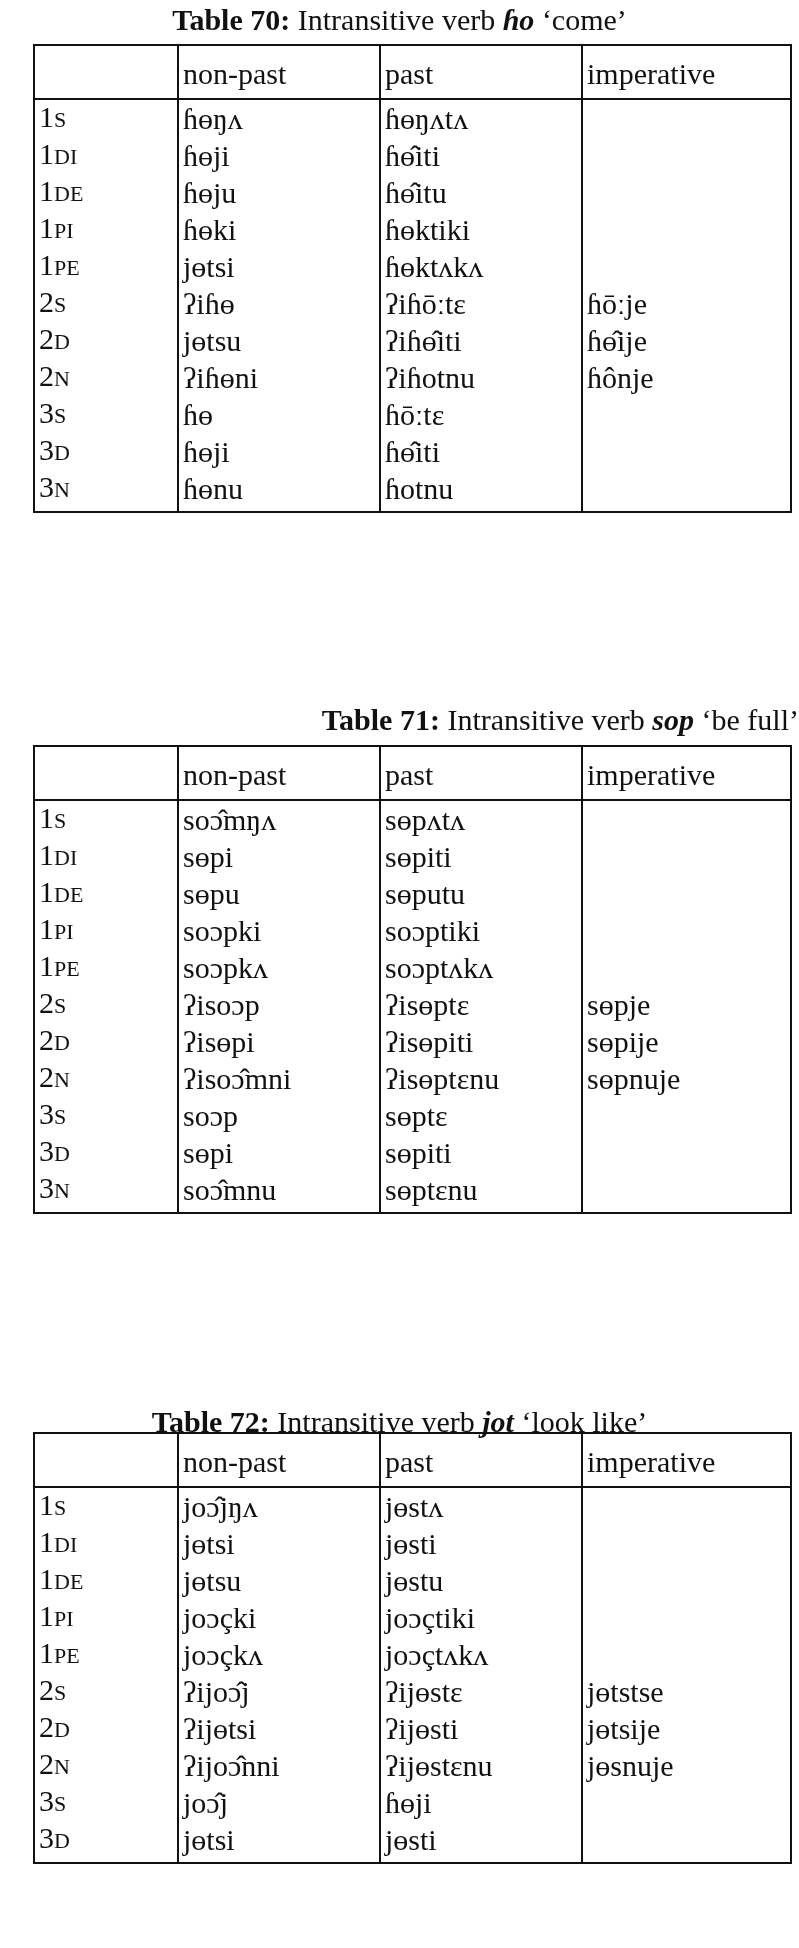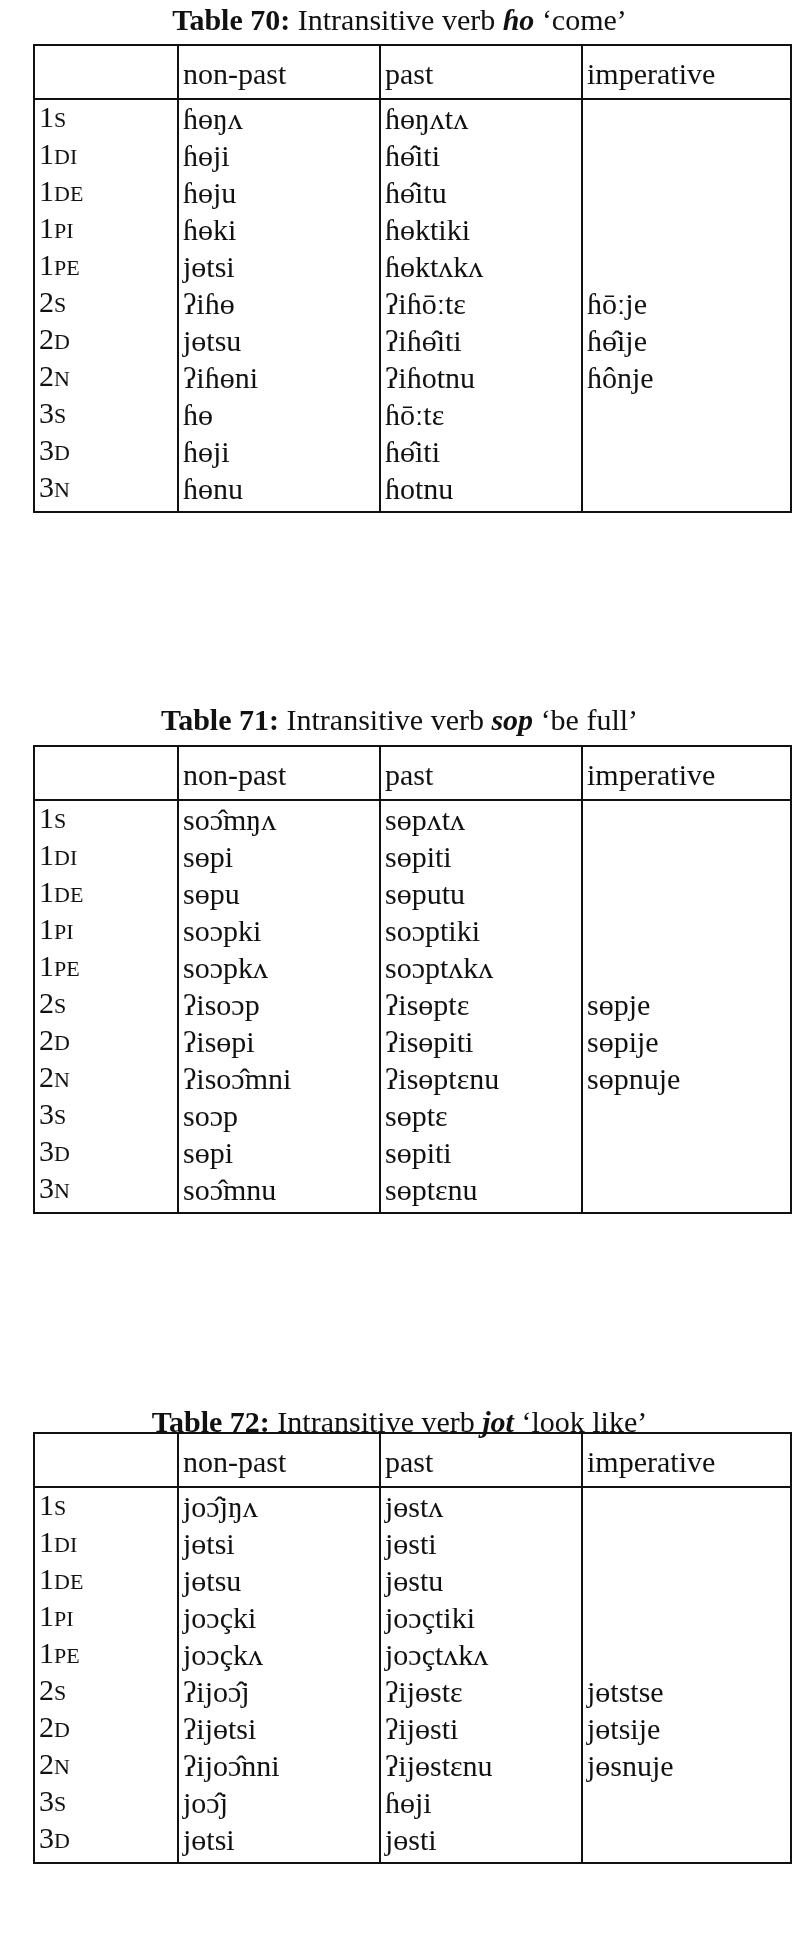--- a/index.html
+++ b/index.html
@@ -113,21 +113,21 @@
       </tr>
       <tr class=" last">
         <td class="person"><span>3</span><span class="sc">N</span></td>
         <td>ɦɵnu</td>
         <td>ɦotnu</td>
         <td></td>
       </tr>
     </tbody>
 </table>
 
-<div class="caption" style="top:702px;">
+<div class="caption" style="top:702px;text-align:right;">
   <b>Table 71:</b>
   <span>Intransitive verb</span>
   <i>sop</i>
   <span>‘be full’</span>
 </div>
 <table class="paradigm" style="top:745px;">
   <colgroup>
       <col class="c0">
       <col class="c1">
       <col class="c2">

